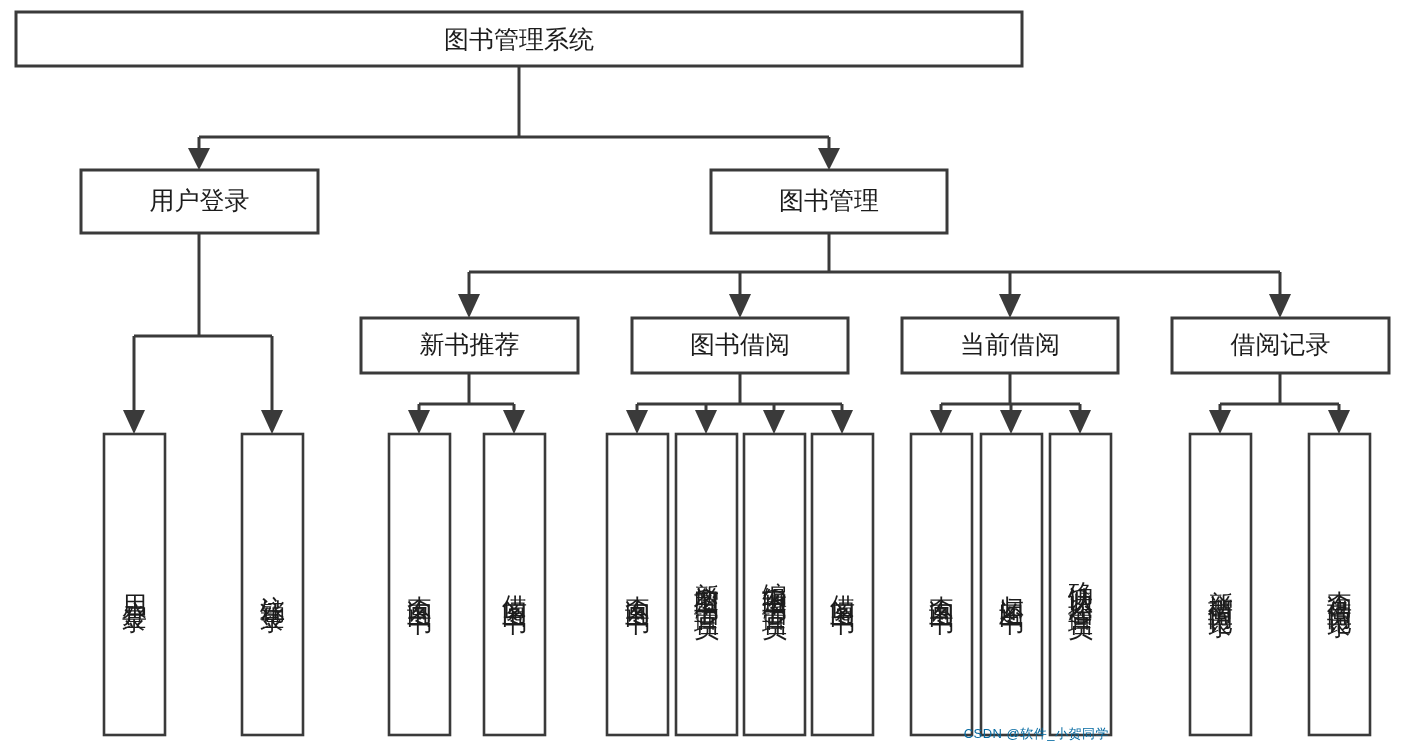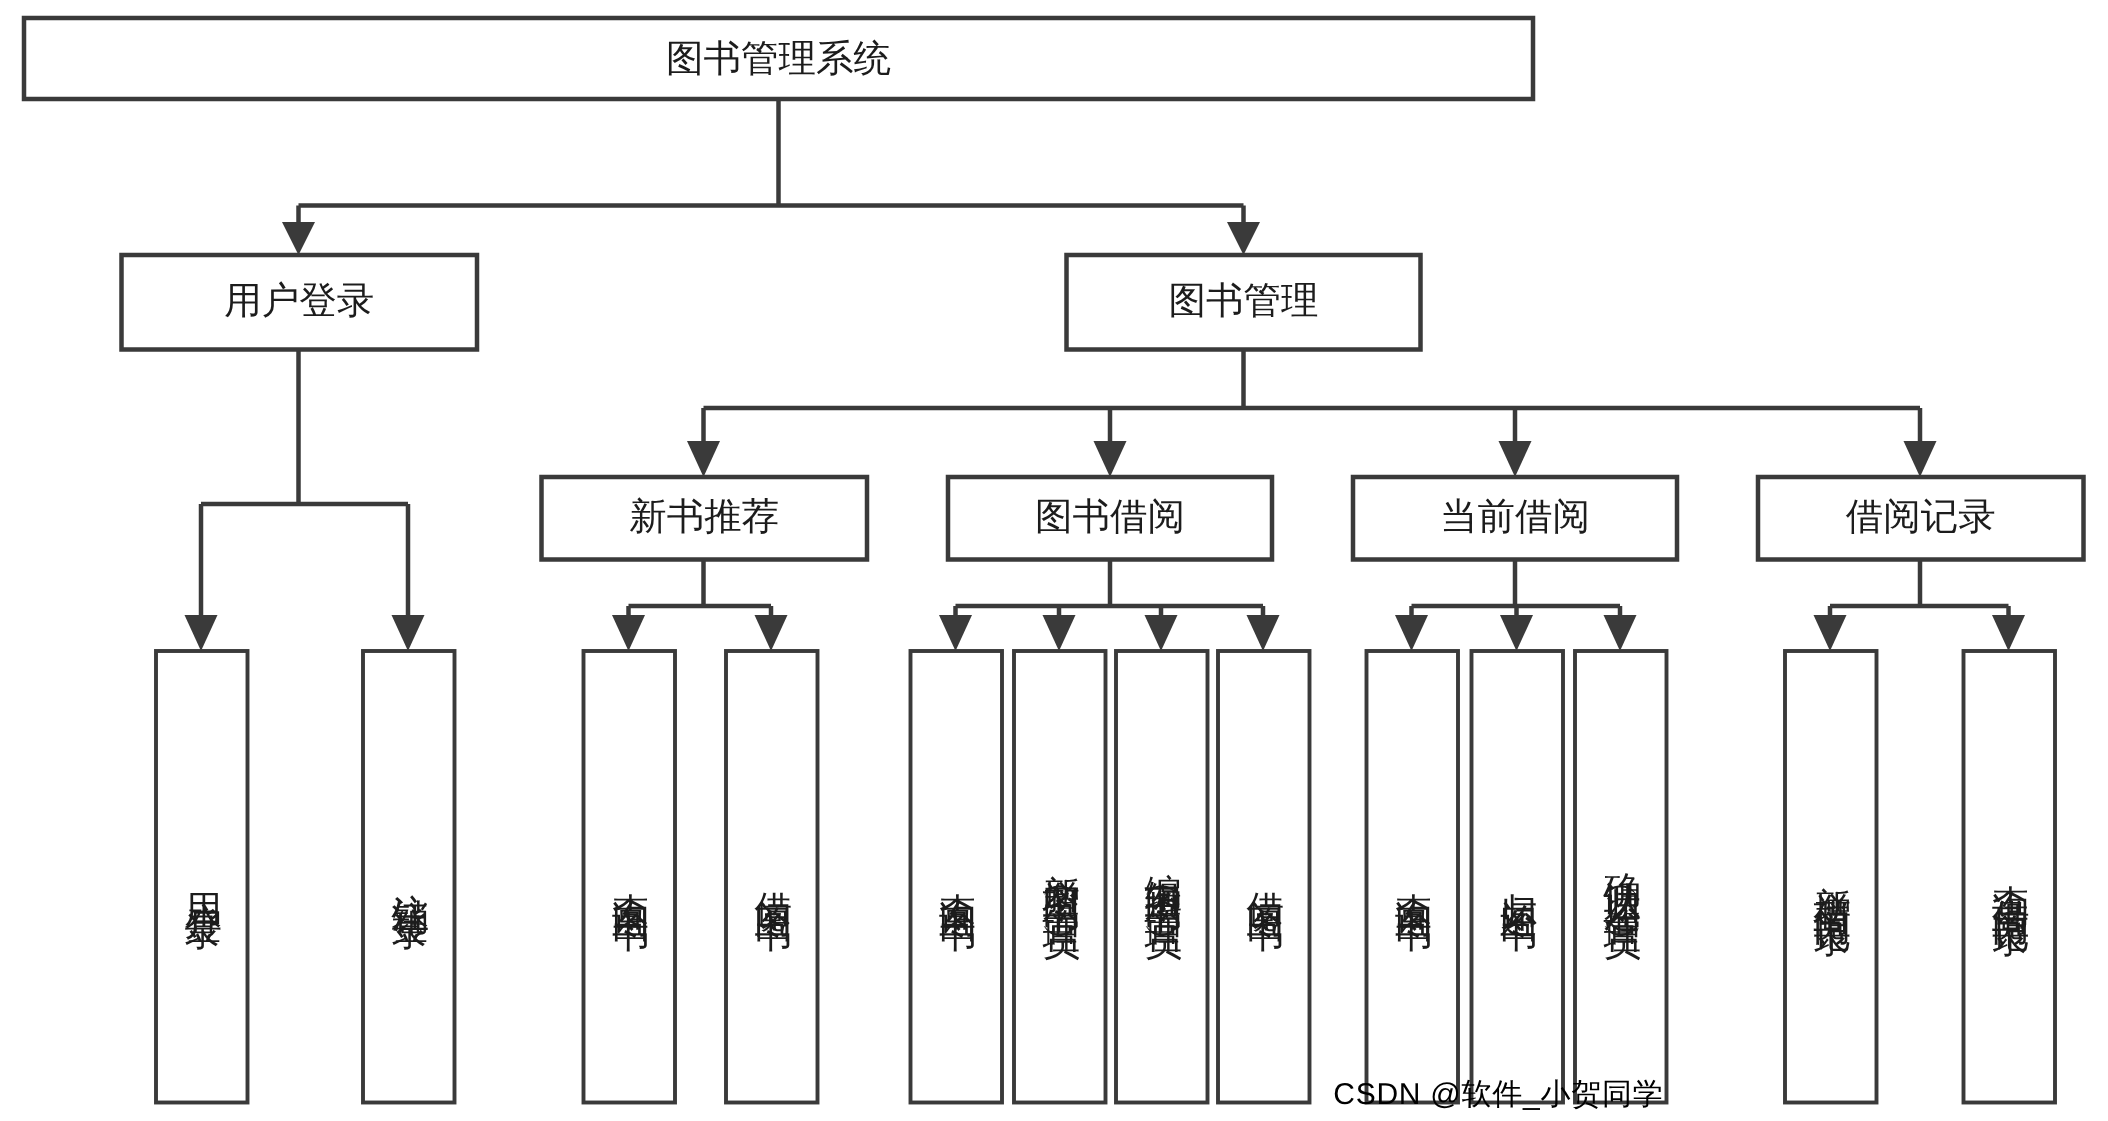--- a/index.html
+++ b/index.html
@@ -65,22 +65,22 @@
     letter-spacing: 5px;
     color: #1c1c1c;
     font-family: "Liberation Sans", "DejaVu Sans", sans-serif;
     white-space: nowrap;
     pointer-events: none;
   }
   .watermark {
     position: absolute;
     right: 8px;
     bottom: 4px;
-    font-size: 20px;
-    color: #000000;
+    font-size: 13px;
+    color: #0369a1;
     font-family: "Liberation Sans", "DejaVu Sans", sans-serif;
     letter-spacing: 0.5px;
     white-space: nowrap;
   }
 </style>
 </head>
 <body>
 
 <div id="diagram-root">
 

